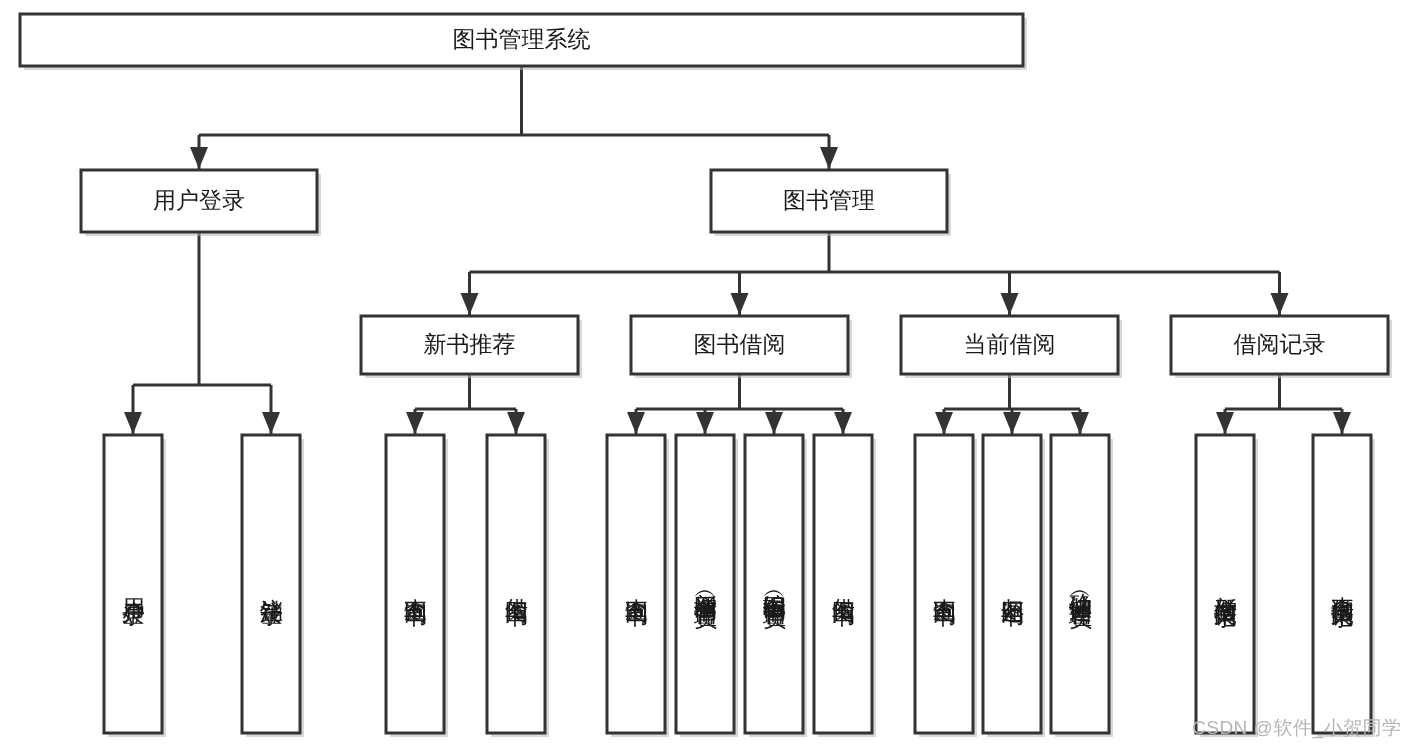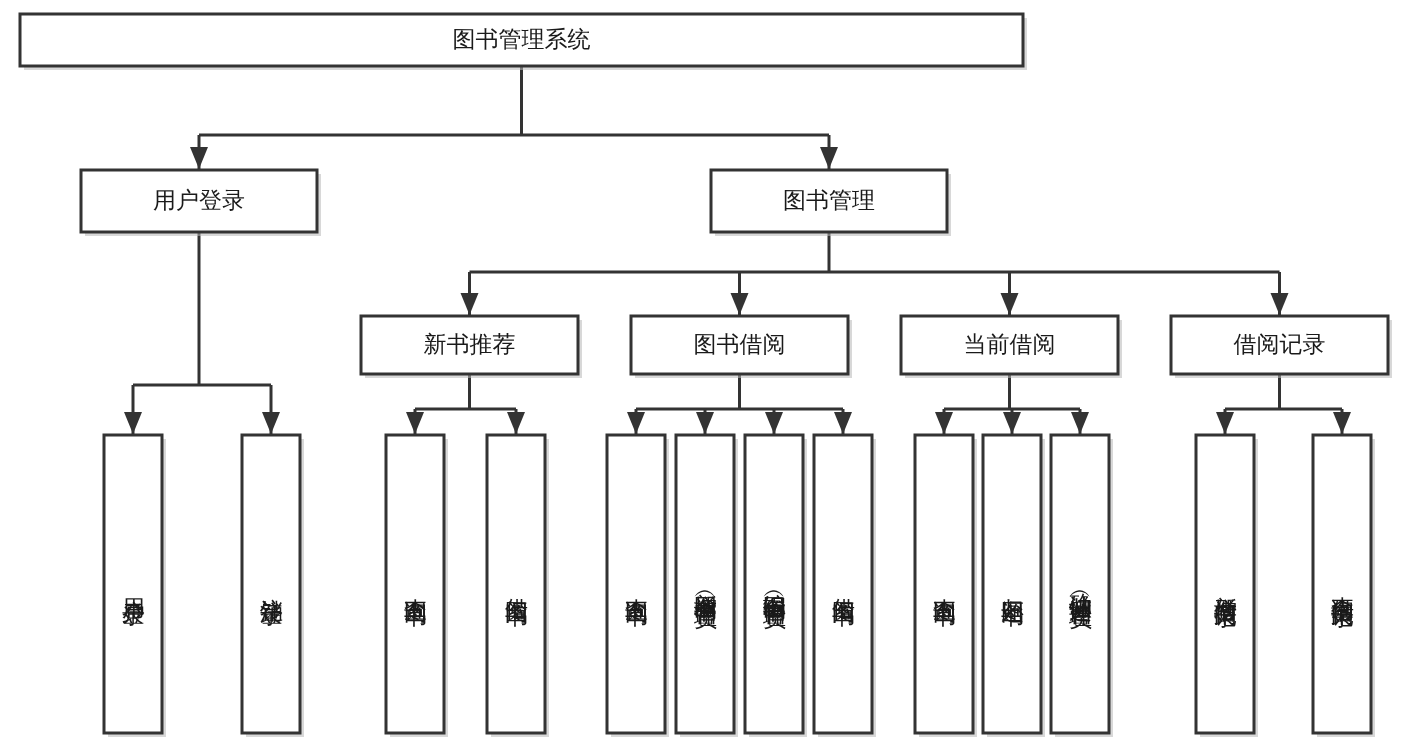--- a/index.html
+++ b/index.html
@@ -197,14 +197,15 @@
       <div class="leaf-label-wrap" style="left: 676px; top: 435px; width: 58px; height: 298px;">新增图书（管理员）</div>
       <div class="leaf-label-wrap" style="left: 745px; top: 435px; width: 58px; height: 298px;">编辑图书（管理员）</div>
       <div class="leaf-label-wrap" style="left: 814px; top: 435px; width: 58px; height: 298px;">借阅图书</div>
       <div class="leaf-label-wrap" style="left: 915px; top: 435px; width: 58px; height: 298px;">查询图书</div>
       <div class="leaf-label-wrap" style="left: 983px; top: 435px; width: 58px; height: 298px;">归还图书</div>
       <div class="leaf-label-wrap" style="left: 1051px; top: 435px; width: 58px; height: 298px;">确认归还（管理员）</div>
       <div class="leaf-label-wrap" style="left: 1196px; top: 435px; width: 58px; height: 298px;">新增借阅记录</div>
       <div class="leaf-label-wrap" style="left: 1313px; top: 435px; width: 58px; height: 298px;">查询借阅记录</div>
     </div>
 
+  <div class="watermark" style="left: 1192px; top: 715px; color: rgb(181, 181, 181);">CSDN @软件_小贺同学</div>
 
 </div>
 
 </body></html>

